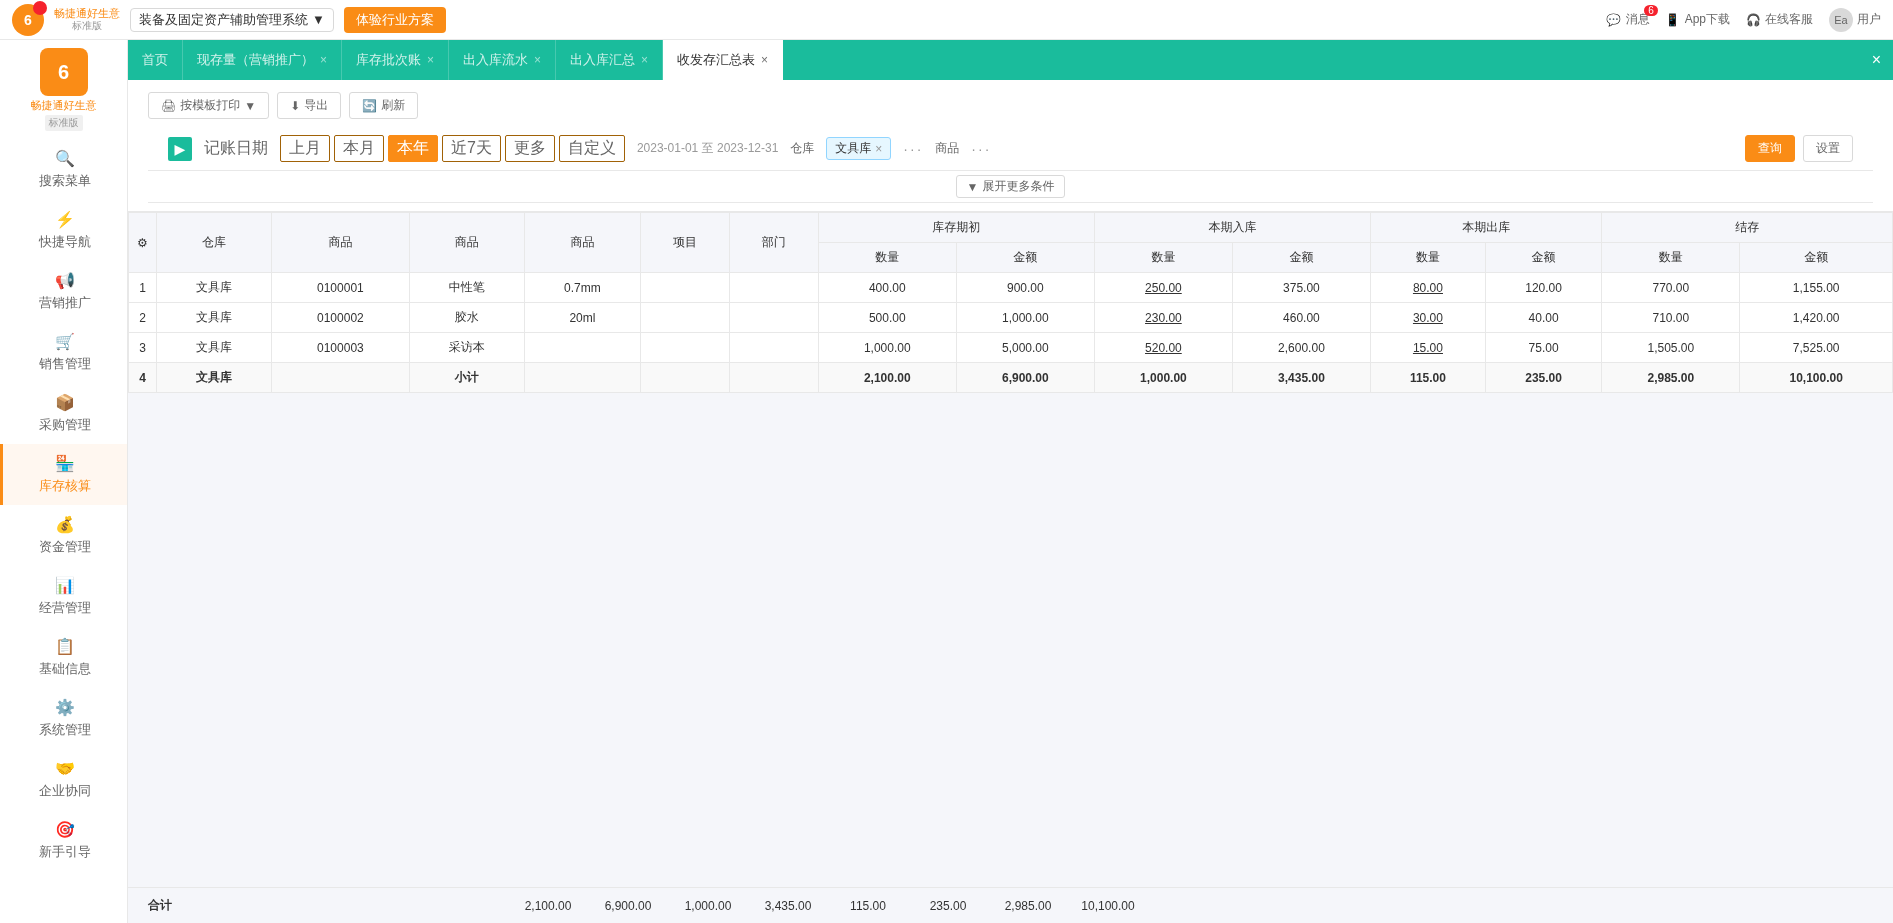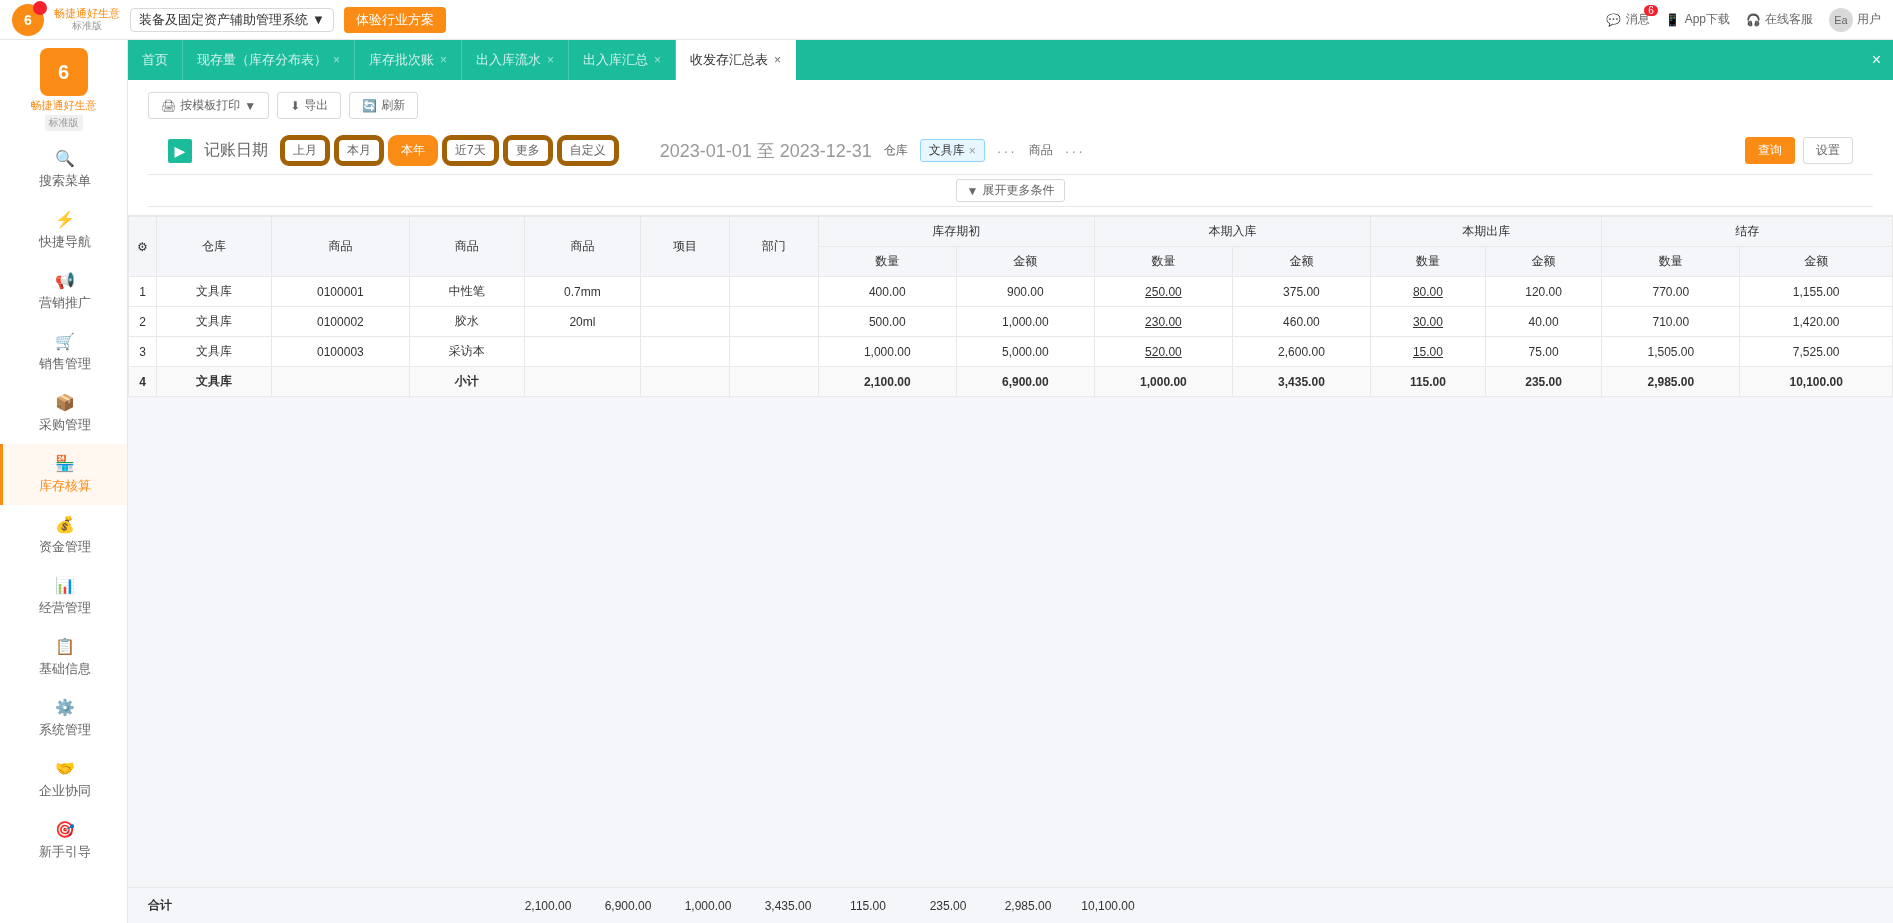--- a/index.html
+++ b/index.html
@@ -41,23 +41,23 @@
 
     
     .page-content { flex: 1; background: #f5f6fa; overflow-y: auto; display: flex; flex-direction: column; }
 
     .page-header { background: #fff; padding: 12px 20px 8px; border-bottom: 1px solid #e8e8e8; }
     .page-title { font-size: 15px; font-weight: bold; color: #333; margin-bottom: 10px; }
 
     .filter-row { display: flex; align-items: center; gap: 12px; padding: 8px 20px; background: #fff; border-bottom: 1px solid #e8e8e8; flex-wrap: wrap; }
     .filter-label { color: #666; font-size: 16px; }
     .filter-date-btns { display: flex; gap: 4px; }
-    .date-btn { padding: 2px 8px; border: 5px solid #a16207; border-radius: 9px; cursor: pointer; font-size: 12px; background: #fff; color: #666; }
+    .date-btn { padding: 2px 8px; border: 1px solid #a16207; border-radius: 2px; cursor: pointer; font-size: 16px; background: #fff; color: #666; }
     .date-btn.active { background: #fa8c16; color: #fff; border-color: #fa8c16; }
-    .date-range { font-size: 18px; color: #999; margin-left: 29px; }
+    .date-range { font-size: 12px; color: #999; }
     .filter-tag { display: flex; align-items: center; gap: 4px; background: #e6f7ff; border: 1px solid #91d5ff; border-radius: 3px; padding: 2px 8px; font-size: 12px; }
     .filter-tag-close { cursor: pointer; color: #999; }
     .filter-warehouse-label { color: #666; font-size: 12px; }
     .filter-goods-label { color: #666; font-size: 12px; }
     .filter-dots { color: #999; cursor: pointer; font-size: 14px; letter-spacing: 2px; }
 
     .expand-row { display: flex; justify-content: center; padding: 4px; background: #fff; border-bottom: 1px solid #e8e8e8; }
     .expand-btn { display: flex; align-items: center; gap: 4px; color: #666; cursor: pointer; font-size: 12px; padding: 2px 10px; border: 1px solid #d9d9d9; border-radius: 3px; background: #fff; }
     .collapse-btn { width: 24px; height: 24px; background: #1abc9c; color: #fff; display: flex; align-items: center; justify-content: center; cursor: pointer; border-radius: 2px; font-size: 14px; }
     .action-btn { padding: 4px 12px; border: 1px solid #d9d9d9; border-radius: 3px; cursor: pointer; font-size: 12px; background: #fff; color: #666; display: flex; align-items: center; gap: 4px; }
@@ -177,21 +177,21 @@
     </div>
   </div>
 
   <div class="content-area">
 
     <div class="tab-bar">
       <div class="tab">
         <span>首页</span>
       </div>
       <div class="tab">
-        <span>现存量（库存分布表）</span>
+        <span>现存量（营销推广）</span>
         <span class="tab-close">×</span>
       </div>
       <div class="tab">
         <span>库存批次账</span>
         <span class="tab-close">×</span>
       </div>
       <div class="tab">
         <span>出入库流水</span>
         <span class="tab-close">×</span>
       </div>

